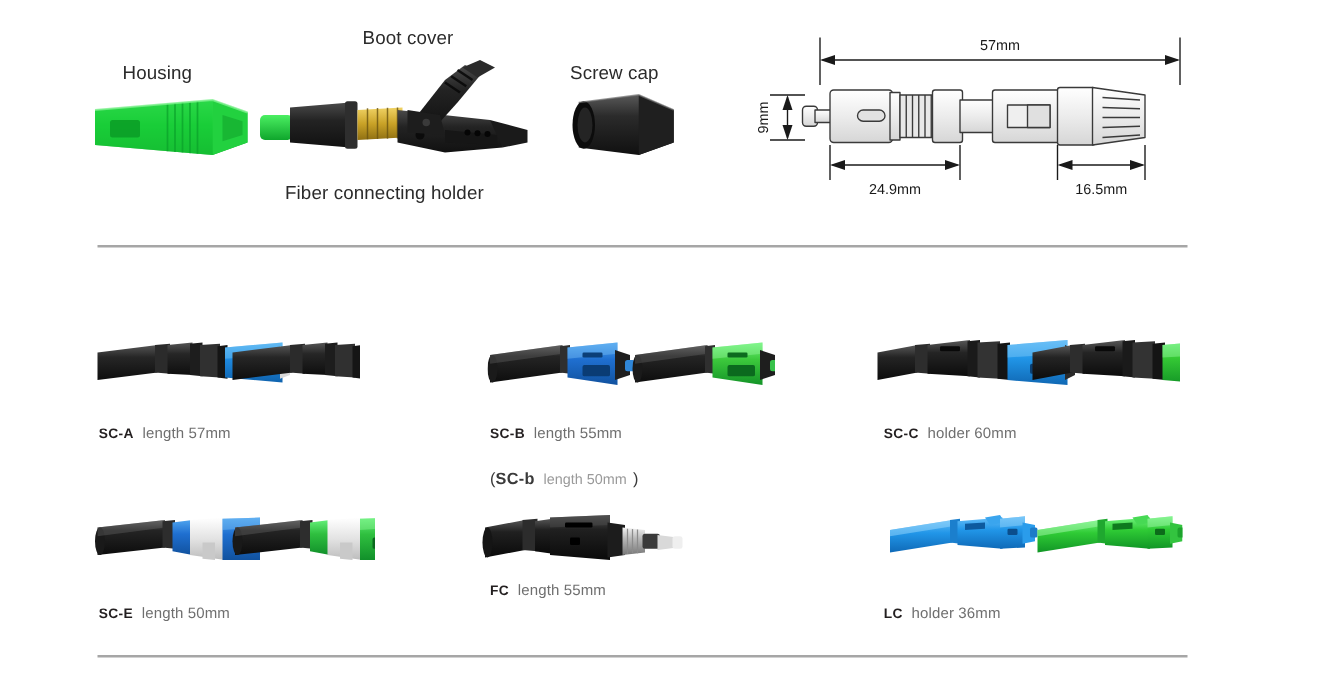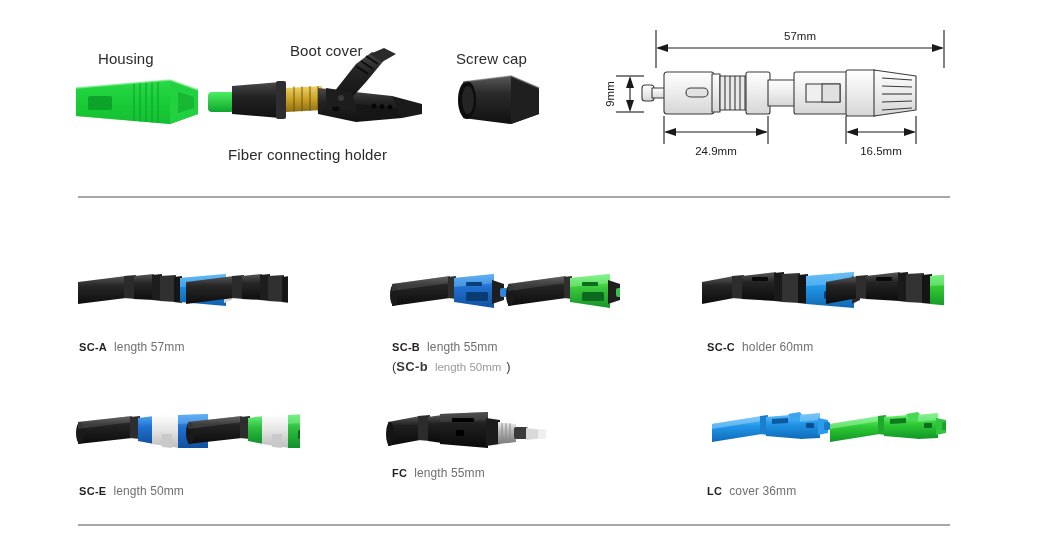--- a/index.html
+++ b/index.html
@@ -38,21 +38,21 @@
   .prod-caption{position:absolute;white-space:nowrap;}
   .prod-code{
     font-size:11px;font-weight:bold;color:#231f20;letter-spacing:.3px;
   }
   .prod-len{
     font-size:12px;font-weight:400;color:#6f6f6f;margin-left:7px;
     letter-spacing:.1px;
     margin-top:34px;
   }
   .prod-sub{
-    display:block;margin-top:4px;font-size:13px;color:#3a3a3a;
+    display:block;margin-top:20px;font-size:13px;color:#3a3a3a;
   }
   .prod-sub .paren{color:#3a3a3a;font-size:13px;}
   .prod-sub .sub-code{font-size:13px;font-weight:bold;color:#3a3a3a;letter-spacing:.3px;}
   .prod-sub .sub-len{font-size:11.5px;color:#9a9a9a;margin:0 5px 0 7px;}
 
   
   .conn{position:absolute;}
 
   
   .tech{position:absolute;left:600px;top:22px;}
@@ -86,21 +86,21 @@
         <line x1="66" y1="10.5" x2="66" y2="49.5"></line>
         <line x1="72" y1="10" x2="72" y2="50"></line>
         <line x1="78" y1="9.5" x2="78" y2="50.5"></line>
         <line x1="84" y1="9" x2="84" y2="51"></line>
       </g>
       <path d="M96 8 L124 18 L124 42 L96 52 Z" fill="#22d13f"></path>
       <path d="M104 20 L120 25 L120 36 L104 41 Z" fill="#0d9e28" opacity=".5"></path>
       <path d="M2 16 L96 8 L124 18" fill="none" stroke="#7df08d" stroke-width="1.6" opacity=".8"></path>
     </svg>
 
-    <div class="abs part-label" style="left:290px;top:42px;">Boot cover</div>
+    <div class="abs part-label" style="left:290px;top:22px;">Boot cover</div>
 
     <svg class="abs" style="left:206px;top:48px;" width="232" height="92" viewBox="0 0 232 92">
       <defs>
         <linearGradient id="blkBody" x1="0" y1="0" x2="0" y2="1">
           <stop offset="0" stop-color="#4a4a4a"></stop>
           <stop offset="0.4" stop-color="#232323"></stop>
           <stop offset="1" stop-color="#111111"></stop>
         </linearGradient>
         <linearGradient id="goldG" x1="0" y1="0" x2="0" y2="1">
           <stop offset="0" stop-color="#f0d264"></stop>
@@ -548,18 +548,18 @@
       <path d="M78 6 L90 4 L94 10 L82 12 Z" fill="#47d954"></path>
       <path d="M90 7 L110 5 L110 30 L90 31 Z" fill="url(#grnL)"></path>
       <path d="M90 7 L110 5 L110 12 L90 14 Z" fill="#9cf5a5" opacity=".5"></path>
       <rect x="96" y="15" width="8" height="5" rx="1" fill="#0c6b1a"></rect>
       <path d="M108 10 L118 12 L118 25 L108 27 Z" fill="#33c43f"></path>
       <rect x="114" y="14" width="6" height="8" rx="1.5" fill="#1da32c"></rect>
     </g>
   </svg>
 
   <div class="prod-caption" style="left:707px;top:481px;">
-    <span class="prod-code">LC</span><span class="prod-len">cover 36mm</span>
+    <span class="prod-code">LC</span><span class="prod-len">holder 36mm</span>
   </div>
 
   <div class="divider bottom"></div>
 
 </div>
 
 </body></html>

